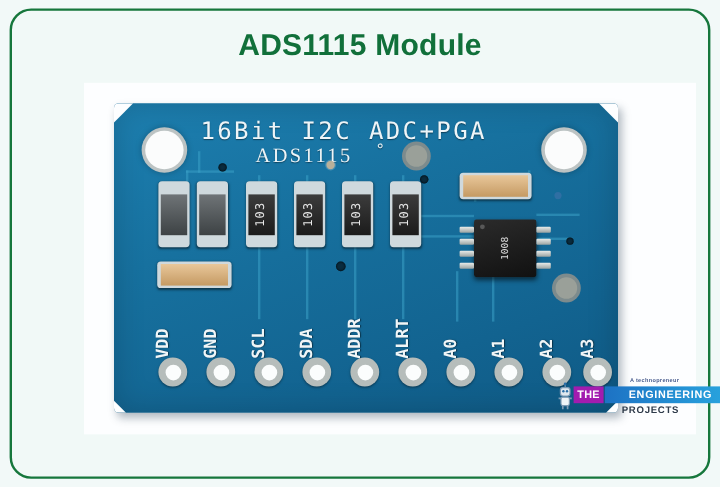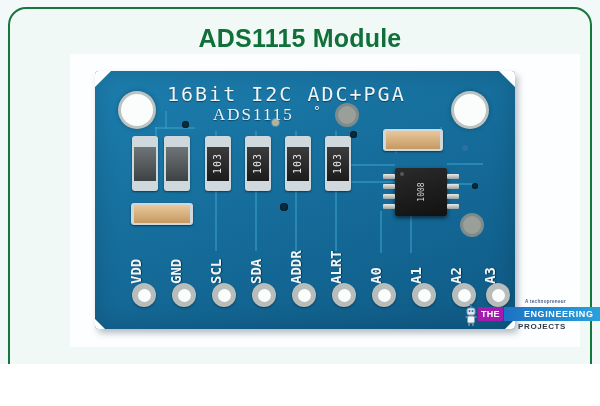--- a/index.html
+++ b/index.html
@@ -3,21 +3,21 @@
 <meta charset="utf-8">
 <style>
   * { box-sizing: border-box; margin: 0; padding: 0; }
   html, body {
     width: 600px; height: 406px;
     font-family: "Liberation Sans", sans-serif;
     background: #ffffff;
   }
   #page {
     position: relative;
-    width: 600px; height: 364px;
+    width: 600px; height: 406px;
     background: #f2f9f8;
     overflow: hidden;
   }
   
   .frame {
     position: absolute;
     left: 8px; top: 7px;
     width: 584px; height: 392px;
     border: 2.5px solid #16773c;
     border-radius: 18px;
@@ -30,21 +30,21 @@
     width: 600px;
     text-align: center;
     font-size: 25px;
     font-weight: bold;
     color: #11703a;
     letter-spacing: .2px;
   }
   
   .photo {
     position: absolute;
-    left: 70px; top: 54px;
+    left: 70px; top: 69px;
     width: 510px; height: 293px;
     background: #fdfeff;
   }
   
   .board {
     position: absolute;
     left: 25px; top: 17px;
     width: 420px; height: 258px;
     background: linear-gradient(160deg,#1d7fb0 0%, #17719f 35%, #126390 75%, #0f5a85 100%);
     border-radius: 4px;

